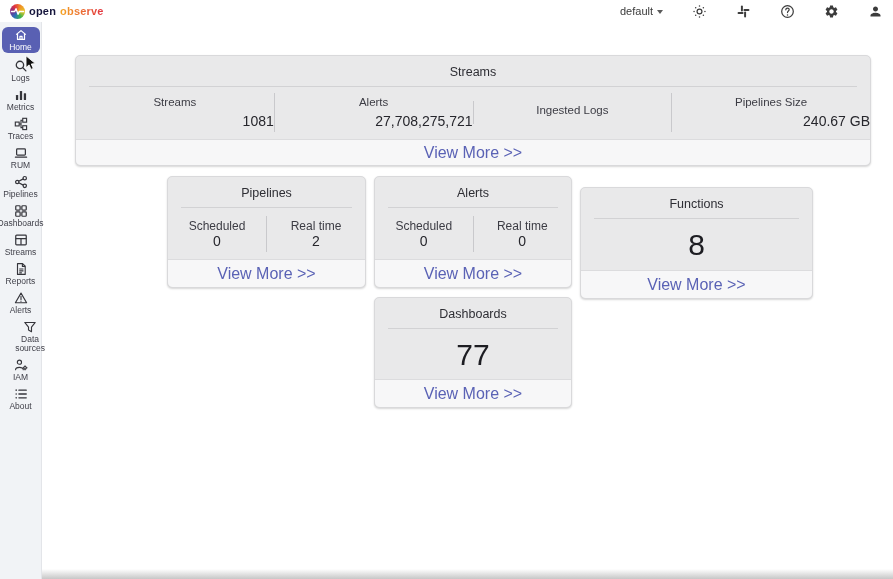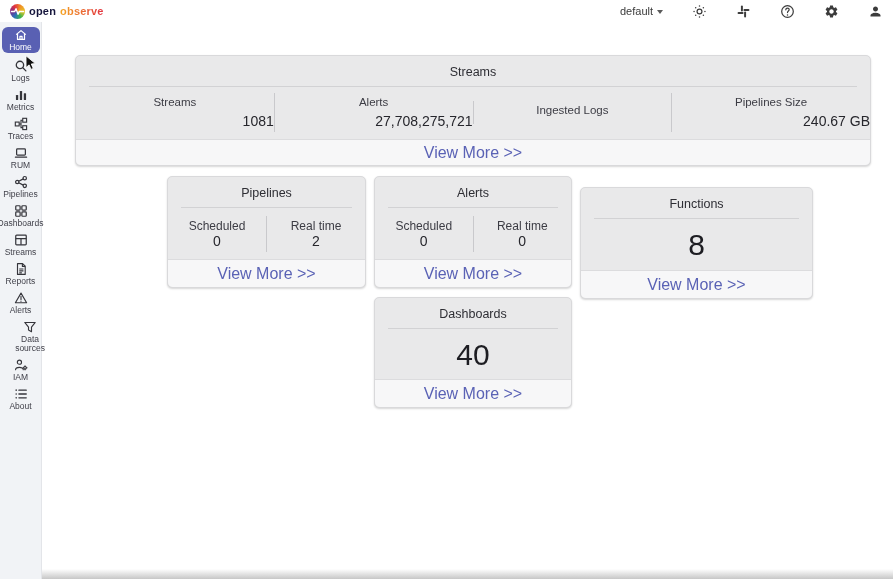--- a/index.html
+++ b/index.html
@@ -364,21 +364,21 @@
       <div class="panel-divider"></div>
       <div class="card-big">8</div>
       <div class="panel-footer card-footer-sm">
         <span class="view-more">View More &gt;&gt;</span>
       </div>
     </section>
 
     <section class="panel" id="card-dashboards">
       <div class="panel-title">Dashboards</div>
       <div class="panel-divider"></div>
-      <div class="card-big">40</div>
+      <div class="card-big">77</div>
       <div class="panel-footer card-footer-sm">
         <span class="view-more">View More &gt;&gt;</span>
       </div>
     </section>
 
     <div class="bottom-fade"></div>
   </main>
 
   <div class="cursor">
     <svg width="12" height="17" viewBox="0 0 12 17">

